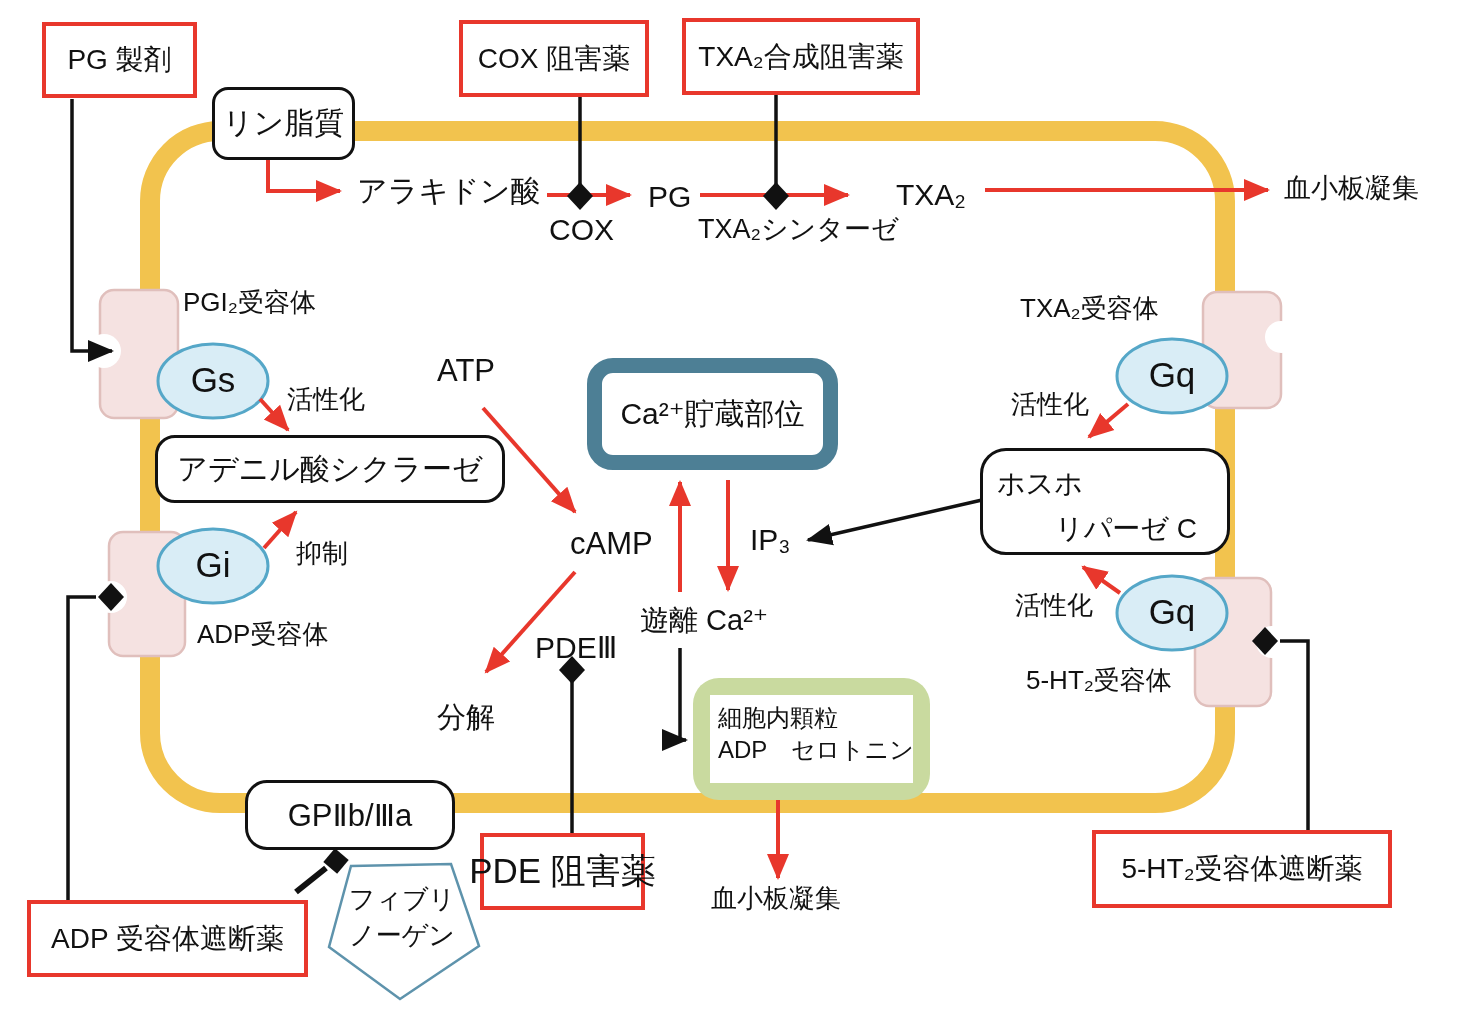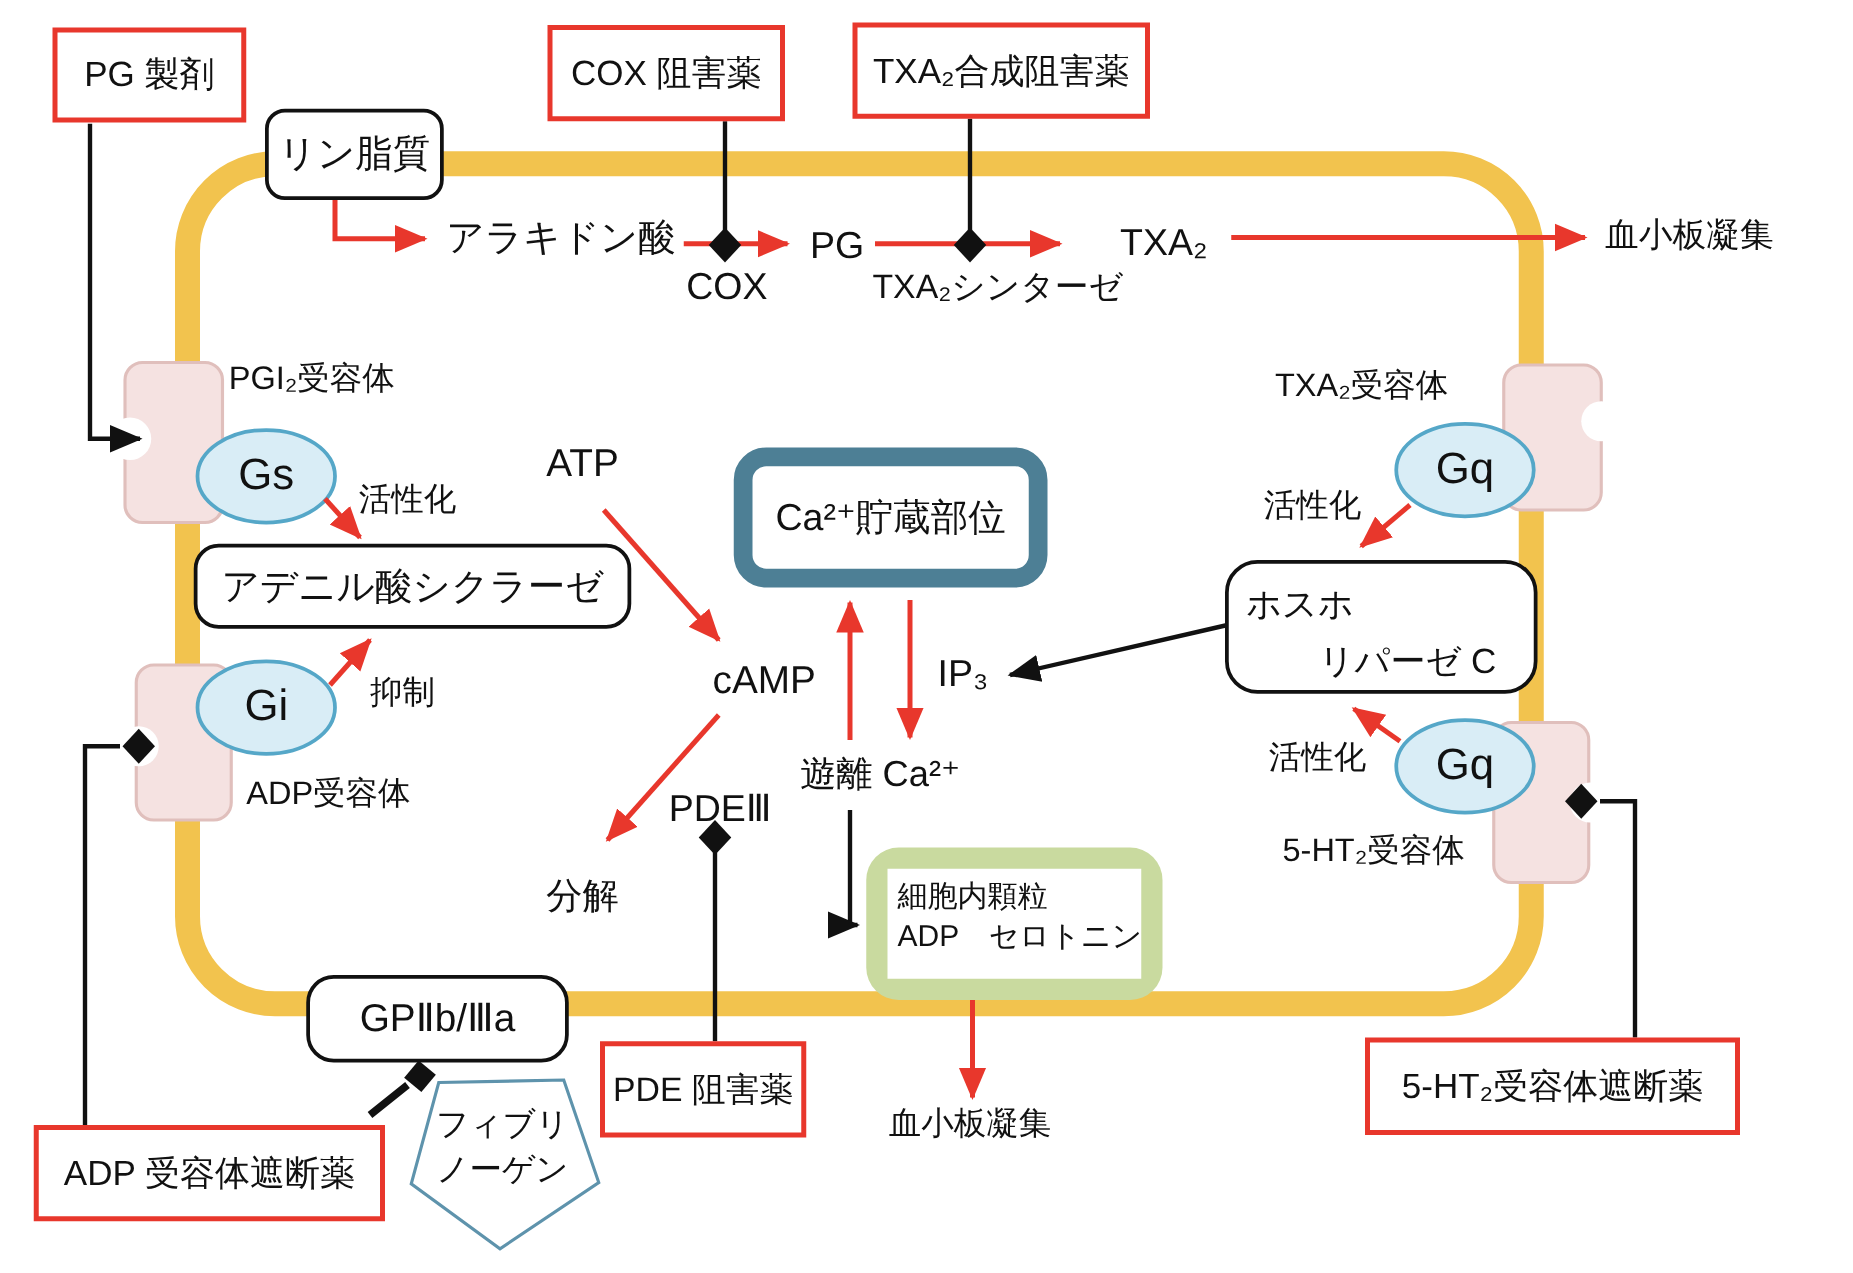--- a/index.html
+++ b/index.html
@@ -96,30 +96,30 @@
       <path d="M559,670 L572,656 L585,670 L572,684 Z"></path>
       <path d="M98,597 L111,583 L124,597 L111,611 Z"></path>
       <path d="M1252,641 L1265,627 L1278,641 L1265,655 Z"></path>
       <rect x="327" y="852" width="18" height="18" transform="rotate(40 336 861)"></rect>
     </g>
   </svg>
 
   <div class="drug" style="left:42px;top:22px;width:155px;height:76px;">
       <span>PG 製剤</span>
     </div>
-  <div class="drug" style="left:438px;top:20px;width:190px;height:77px;">
+  <div class="drug" style="left:459px;top:20px;width:190px;height:77px;">
       <span>COX 阻害薬</span>
     </div>
   <div class="drug" style="left:682px;top:18px;width:238px;height:77px;">
       <span>TXA₂合成阻害薬</span>
     </div>
   <div class="drug" style="left:27px;top:900px;width:281px;height:77px;">
       <span>ADP 受容体遮断薬</span>
     </div>
-  <div class="drug" style="left:480px;top:833px;width:165px;height:77px;font-size:27px;">
+  <div class="drug" style="left:480px;top:833px;width:165px;height:77px;font-size:35px;">
       <span>PDE 阻害薬</span>
     </div>
   <div class="drug" style="left:1092px;top:830px;width:300px;height:78px;">
       <span>5-HT₂受容体遮断薬</span>
     </div>
 
   <div class="bbox" style="left:155px;top:435px;width:350px;height:68px;border-radius:20px;">
       <span>アデニル酸シクラーゼ</span>
     </div>
   <div class="bbox" style="left:212px;top:87px;width:143px;height:73px;border-radius:16px;">

